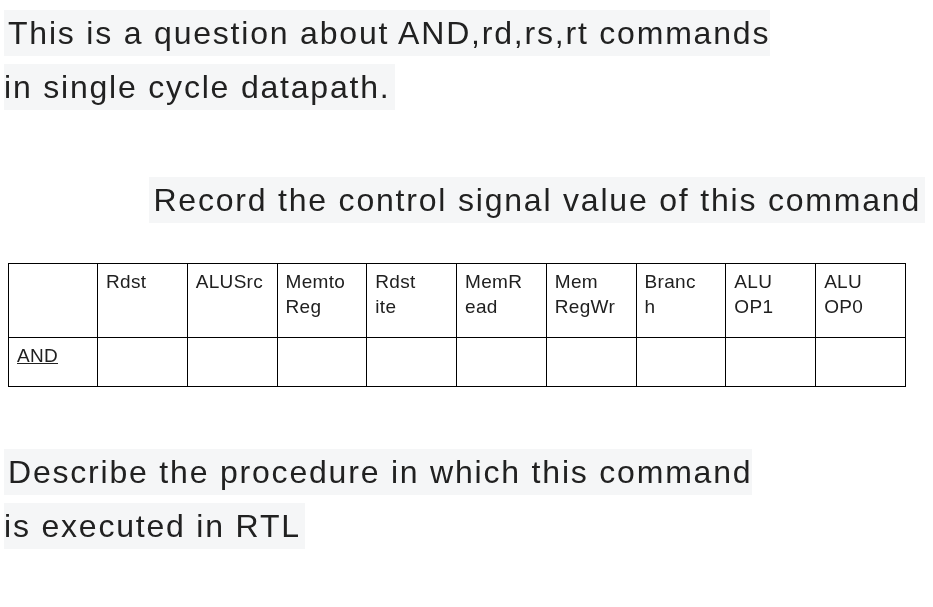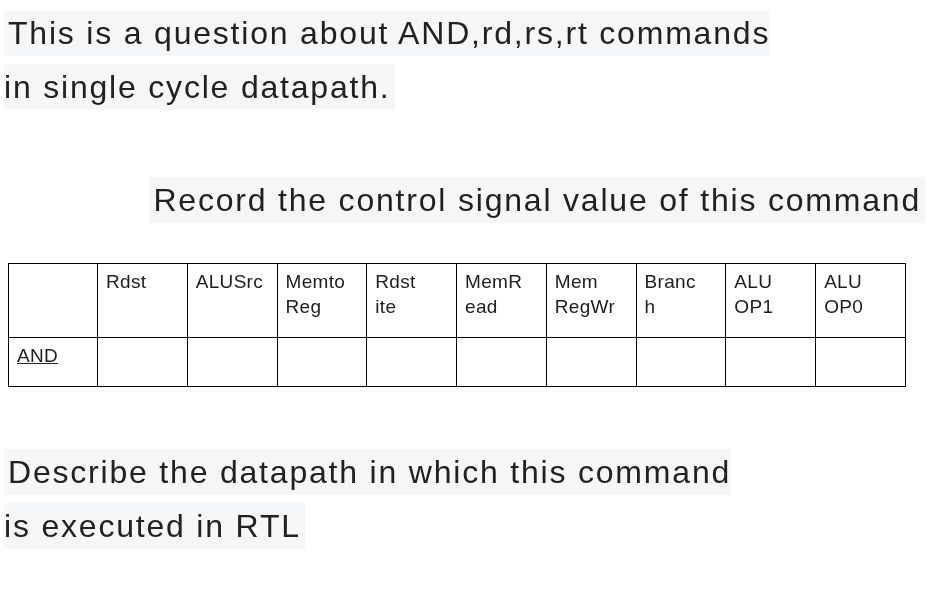--- a/index.html
+++ b/index.html
@@ -105,14 +105,14 @@
       <td></td>
       <td></td>
       <td></td>
       <td></td>
       <td></td>
       <td></td>
     </tr>
   </tbody>
 </table>
 
-<p class="para question-rtl"><span class="hl">Describe the datapath in which this command
+<p class="para question-rtl"><span class="hl">Describe the procedure in which this command
 is executed in RTL</span></p>
 
 </body></html>

